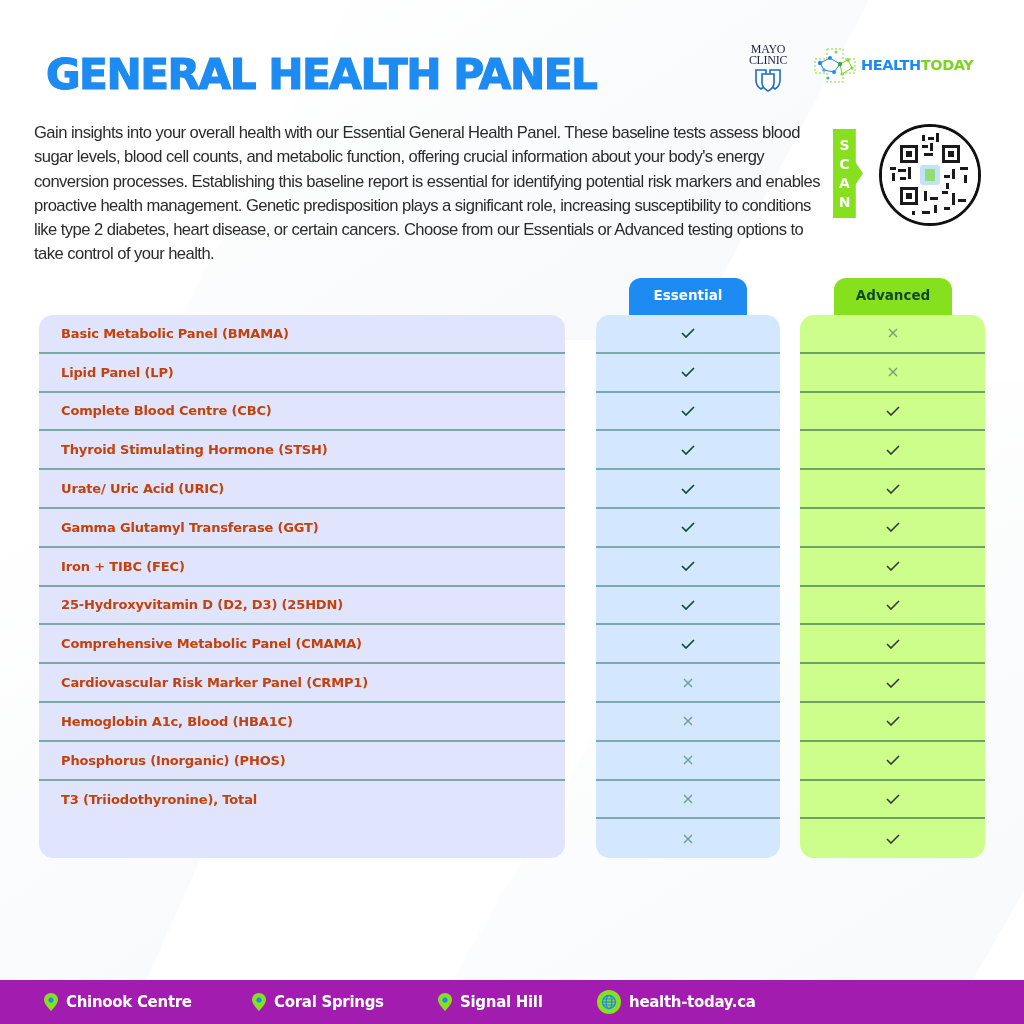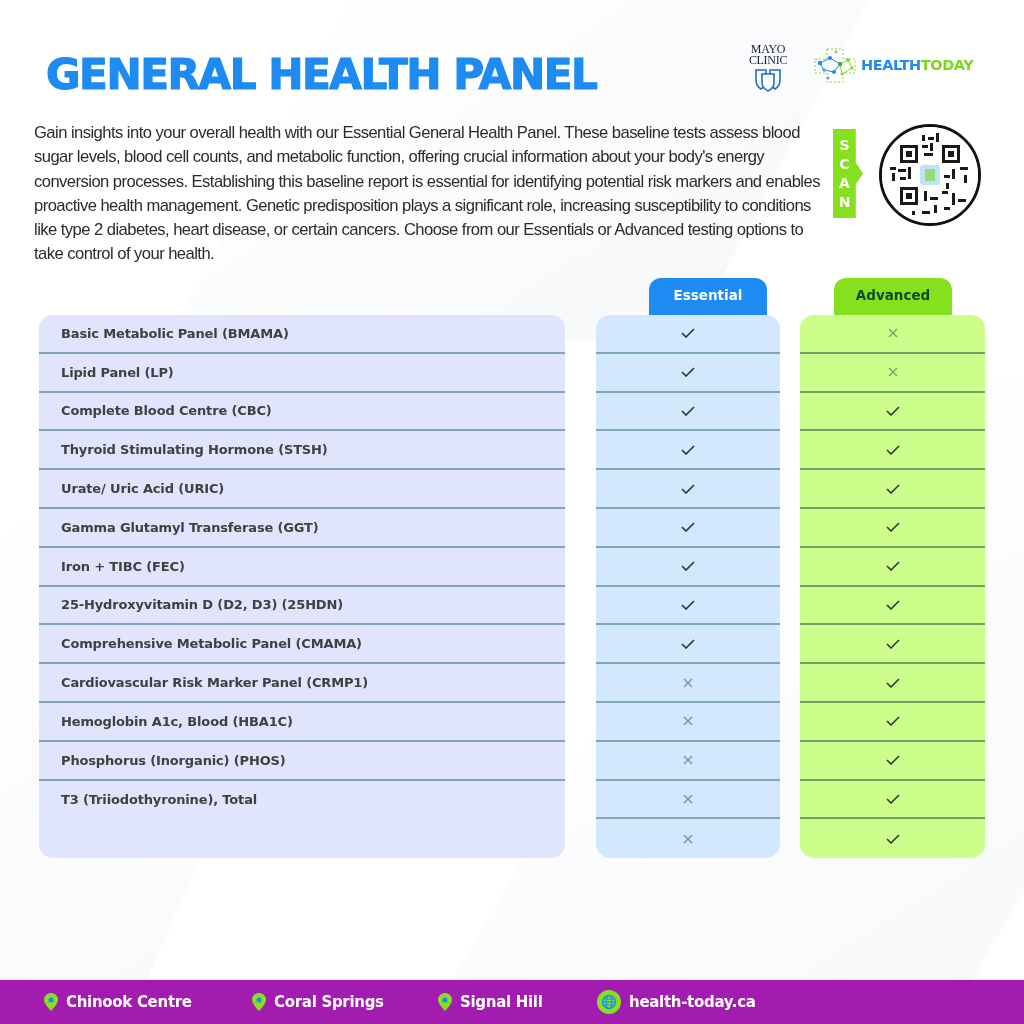--- a/index.html
+++ b/index.html
@@ -59,21 +59,21 @@
   }
   .qr svg { position: absolute; left: 0; top: 0; }
 
   .tab {
     position: absolute; top: 278px; height: 38px; width: 118px;
     border-radius: 12px 12px 0 0;
     display: flex; align-items: center; justify-content: center;
     font-family: "DejaVu Sans", sans-serif; font-weight: 700; font-size: 13.5px;
     padding-bottom: 4px;
   }
-  .tab-ess { left: 629px; background: #1d8bf1; color: #ffffff; margin-left: 20px; }
+  .tab-ess { left: 629px; background: #1d8bf1; color: #ffffff; }
   .tab-adv { left: 834px; background: #86e01e; color: #0f4a2e; }
 
   .col {
     position: absolute; top: 315px; height: 543px;
     border-radius: 14px; overflow: hidden;
   }
   .col-label { left: 39px; width: 526px; background: #e0e5fd; }
   .col-ess { left: 596px; width: 184px; background: #d3e8fe; }
   .col-adv { left: 800px; width: 185px; background: #cdfd8a; }
 
@@ -81,21 +81,21 @@
     height: 38.8px; display: flex; align-items: center;
     border-bottom: 2px solid #7ea8a6;
   }
   .row:last-child { border-bottom: none; }
   .col-ess .row { border-bottom-color: #7fa9ab; }
   .col-adv .row { border-bottom-color: #6fa066; }
 
   .row-label {
     padding-left: 22px;
     font-family: "DejaVu Sans", sans-serif; font-weight: 700; font-size: 13px;
-    color: #404040; letter-spacing: -0.15px;
+    color: #c2410c; letter-spacing: -0.15px;
   }
   .cell { justify-content: center; }
   .mark { display: block; }
 
   .footer {
     position: absolute; left: 0; top: 980px; width: 1024px; height: 54px;
     background: #a21caf;
   }
   .f-item {
     position: absolute; top: 0; height: 44px; display: flex; align-items: center;

